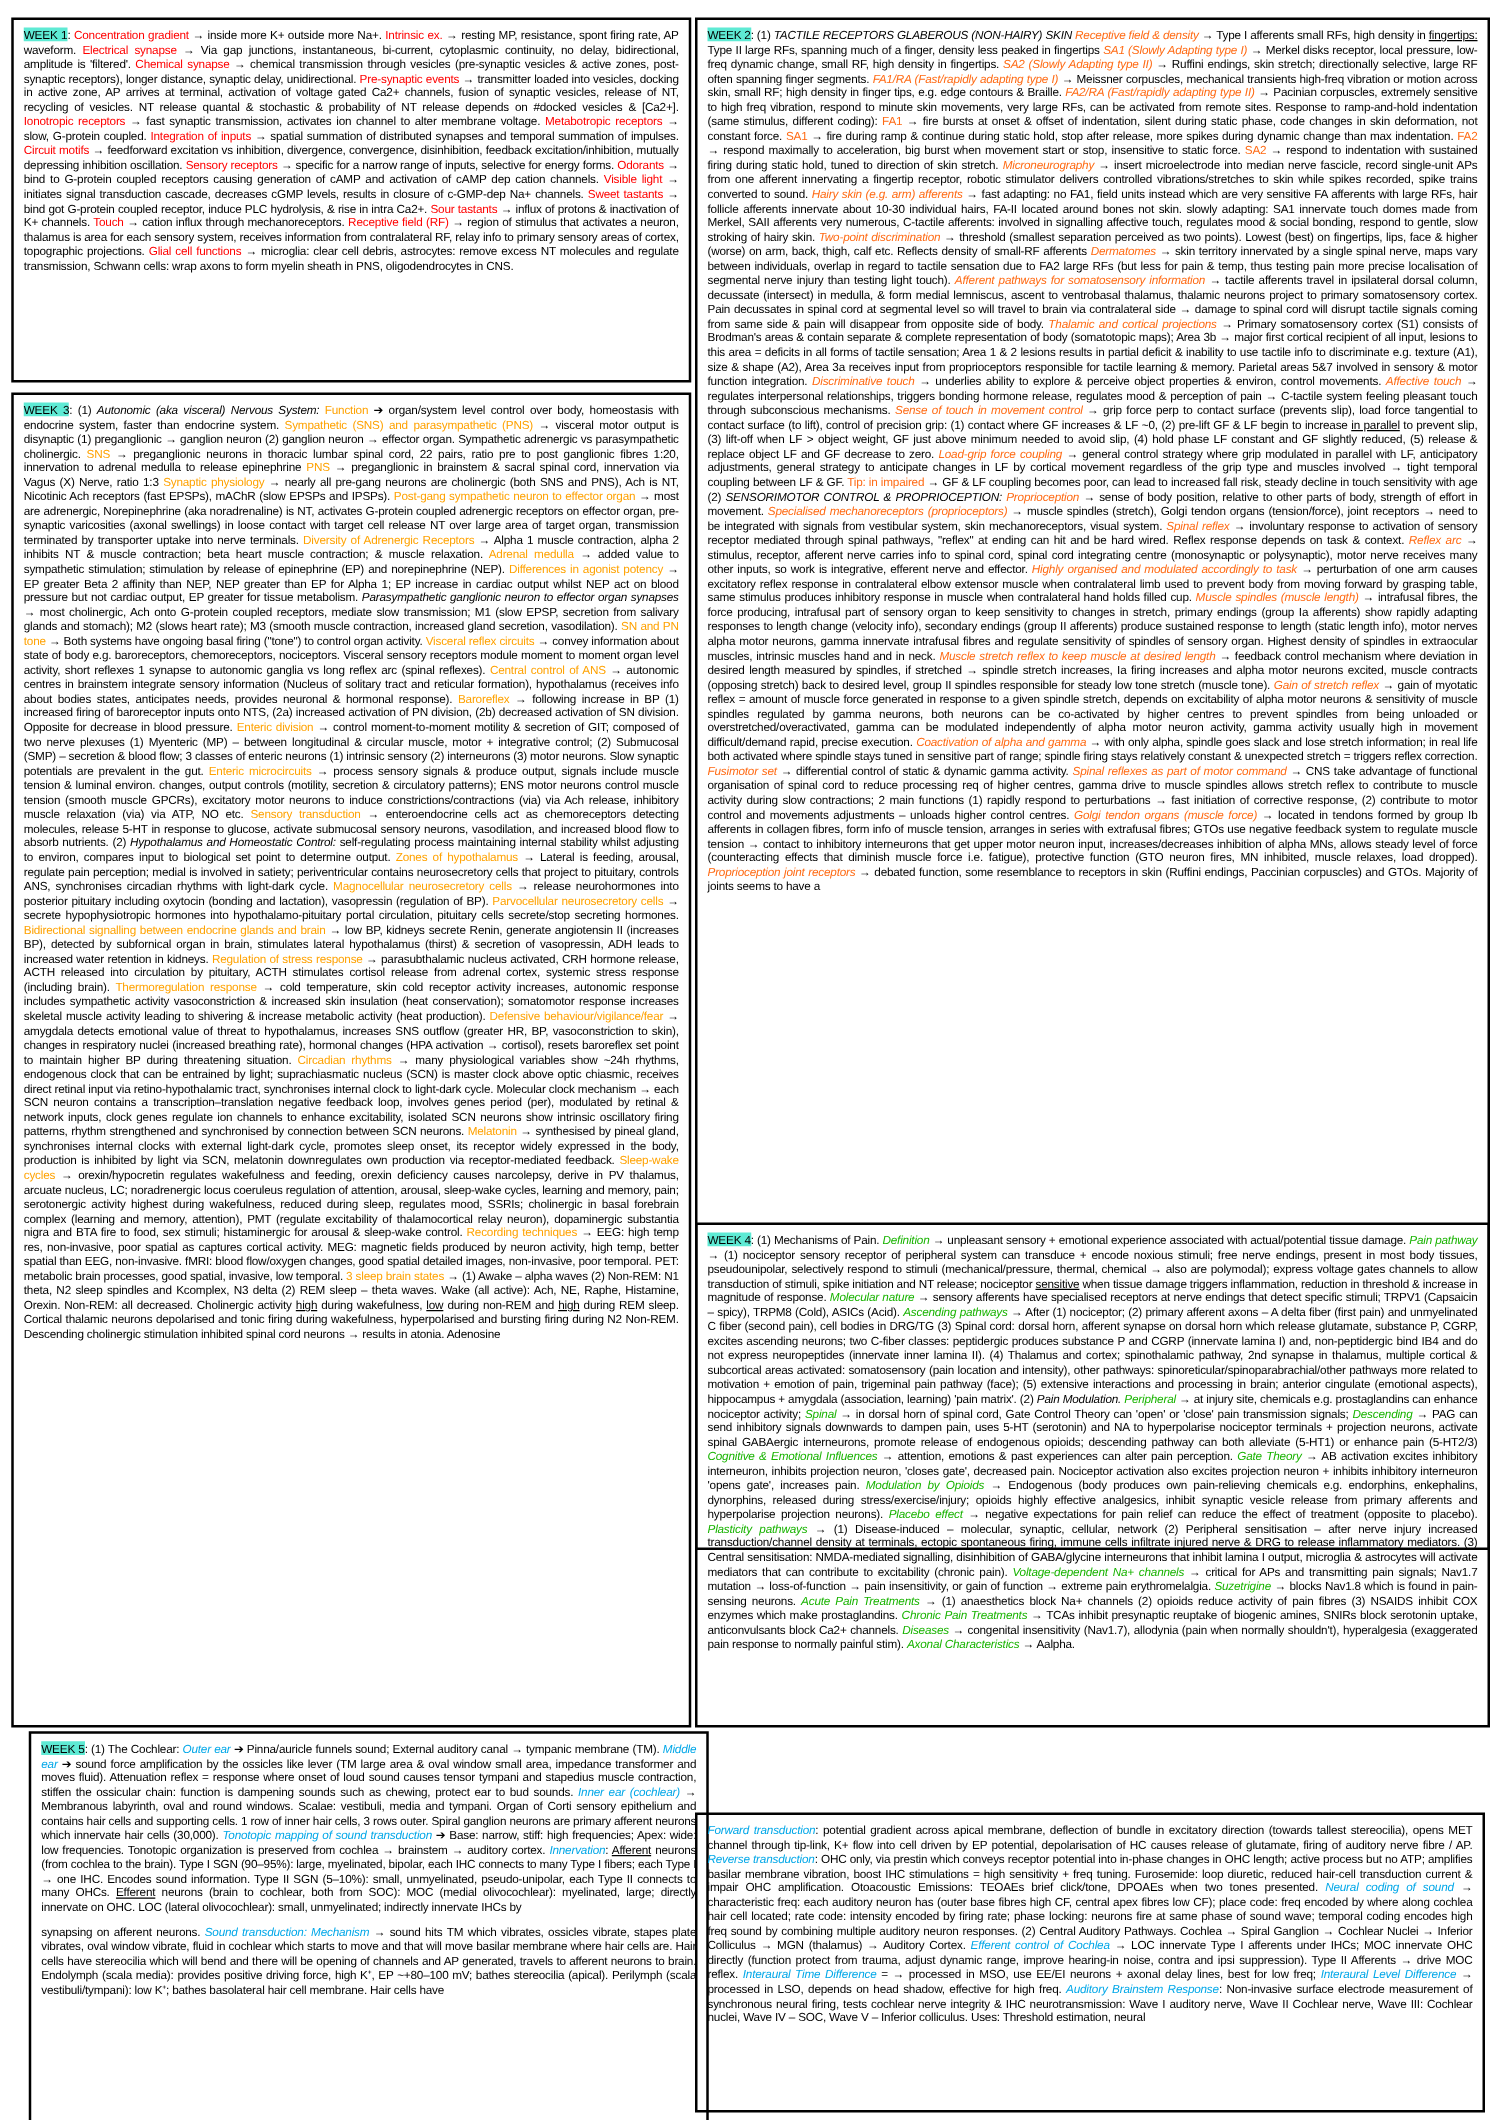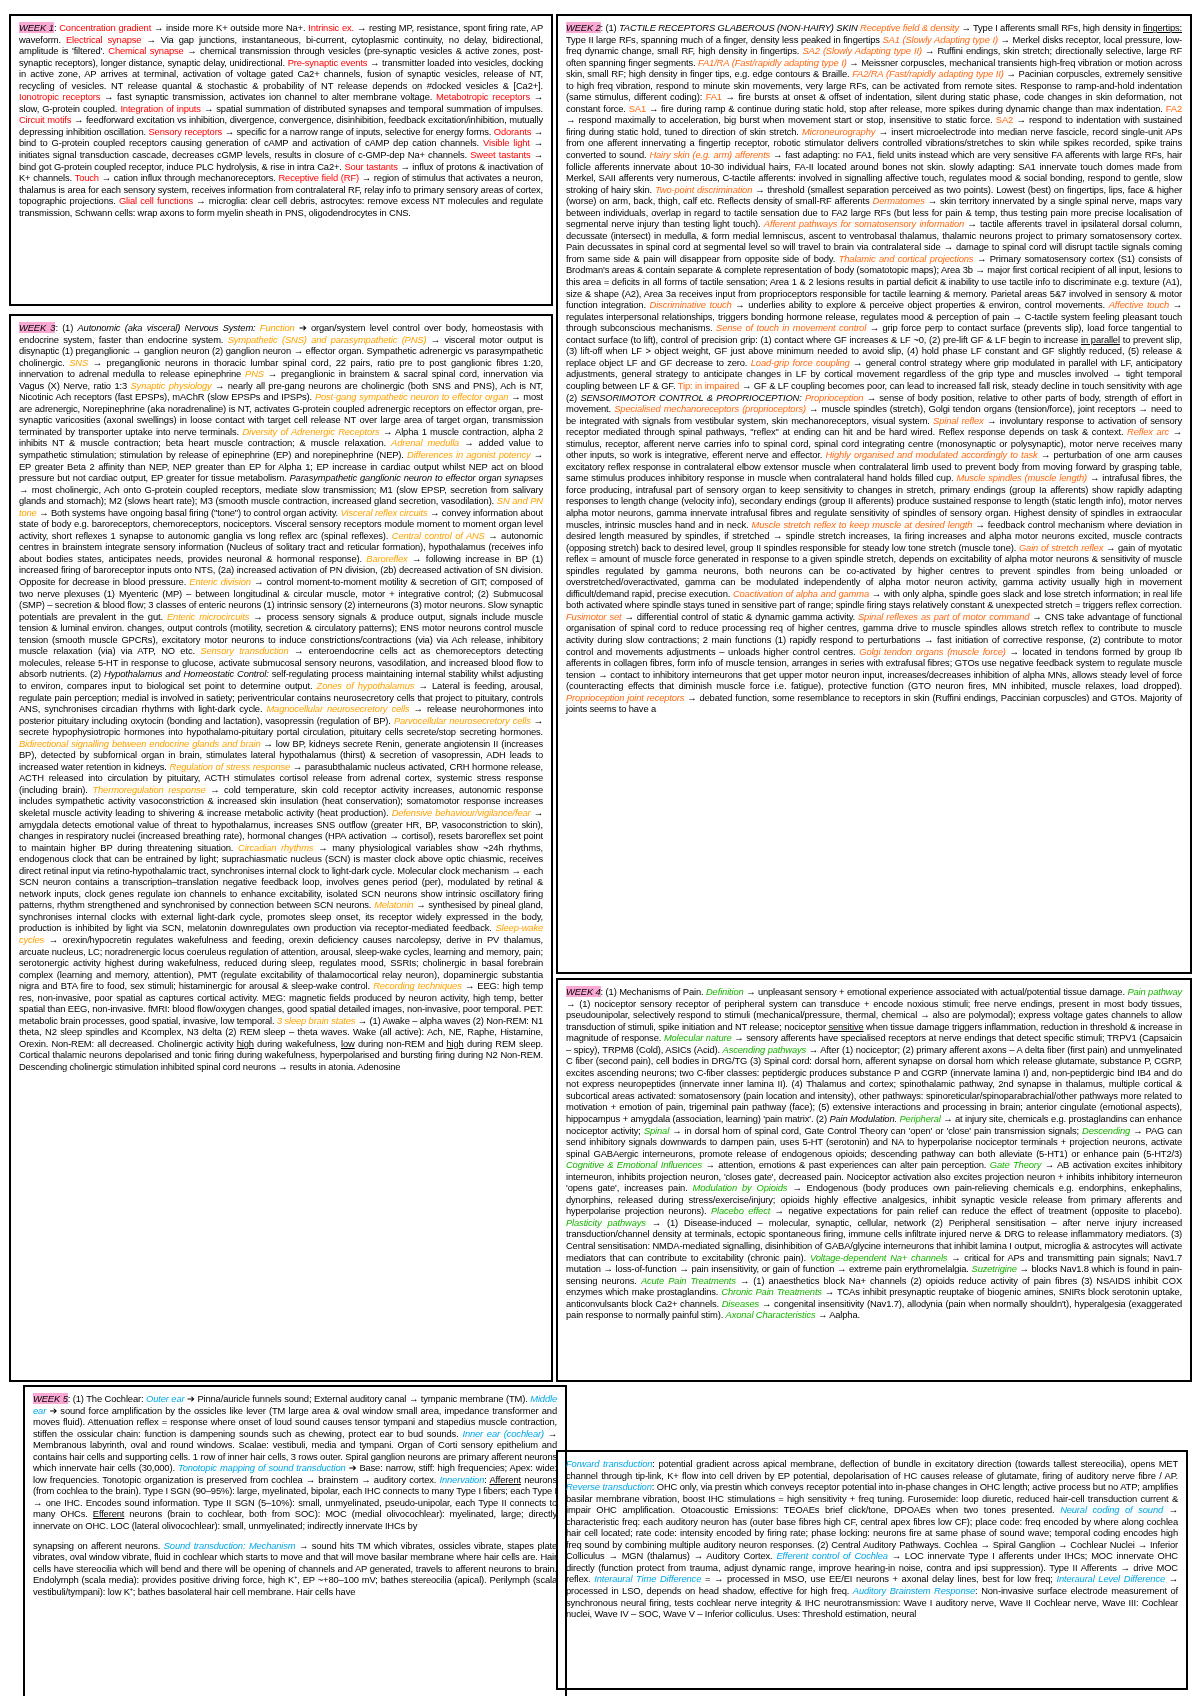--- a/index.html
+++ b/index.html
@@ -1,30 +1,30 @@
 <!DOCTYPE html>
 <html><head>
 <meta charset="utf-8">
 <style>
   html,body{margin:0;padding:0;background:#fff;}
   body{width:1200px;height:1696px;position:relative;overflow:hidden;font-family:"Liberation Sans",sans-serif;color:#000;}
   .box{position:absolute;border:2px solid #000;box-sizing:border-box;padding:6px 8px 4px 8px;overflow:hidden;
        font-size:9.4px;line-height:11.55px;text-align:justify;letter-spacing:-0.15px;}
-  .wk{background:#f9a8d4;font-weight:normal;font-style:italic;}
+  .wk{background:#5eead4;font-weight:normal;}
   .t-red{color:#ff0000;margin-top:12px;}
   .t-orange{color:#ff6a13;font-style:italic;}
-  .t-amber{color:#ffa200;font-style:italic;}
+  .t-amber{color:#ffa200;}
   .t-green{color:#18b300;font-style:italic;}
   .t-blue{color:#00a7e8;font-style:italic;}
   .it{font-style:italic;}
   .u{text-decoration:underline;}
   #w1{left:9px;top:14px;width:544px;height:292px;}
   #w3{left:9px;top:314px;width:544px;height:1068px;}
   #w5{left:23px;top:1385px;width:544px;height:388px;}
-  #w2{left:556px;top:14px;width:636px;height:960px;}
+  #w2{left:556px;top:14px;width:636px;height:1226px;}
   #w4{left:556px;top:978px;width:636px;height:404px;}
   #w5b{left:556px;top:1450px;width:632px;height:240px;}
   .gap{display:block;height:8px;}
 </style>
 </head>
 <body>
 
 <div class="box" id="w1"><span class="wk">WEEK 1</span><span>: </span><span class="t-red">Concentration gradient</span><span> → inside more K+ outside more Na+. </span><span class="t-red">Intrinsic ex.</span><span> → resting MP, resistance, spont firing rate, AP waveform. </span><span class="t-red">Electrical synapse</span><span> → Via gap junctions, instantaneous, bi-current, cytoplasmic continuity, no delay, bidirectional, amplitude is 'filtered'. </span><span class="t-red">Chemical synapse</span><span> → chemical transmission through vesicles (pre-synaptic vesicles &amp; active zones, post-synaptic receptors), longer distance, synaptic delay, unidirectional. </span><span class="t-red">Pre-synaptic events</span><span> → transmitter loaded into vesicles, docking in active zone, AP arrives at terminal, activation of voltage gated Ca2+ channels, fusion of synaptic vesicles, release of NT, recycling of vesicles. NT release quantal &amp; stochastic &amp; probability of NT release depends on #docked vesicles &amp; [Ca2+]. </span><span class="t-red">Ionotropic receptors</span><span> → fast synaptic transmission, activates ion channel to alter membrane voltage. </span><span class="t-red">Metabotropic receptors</span><span> → slow, G-protein coupled. </span><span class="t-red">Integration of inputs</span><span> → spatial summation of distributed synapses and temporal summation of impulses. </span><span class="t-red">Circuit motifs</span><span> → feedforward excitation vs inhibition, divergence, convergence, disinhibition, feedback excitation/inhibition, mutually depressing inhibition oscillation. </span><span class="t-red">Sensory receptors</span><span> → specific for a narrow range of inputs, selective for energy forms. </span><span class="t-red">Odorants</span><span> → bind to G-protein coupled receptors causing generation of cAMP and activation of cAMP dep cation channels. </span><span class="t-red">Visible light</span><span> → initiates signal transduction cascade, decreases cGMP levels, results in closure of c-GMP-dep Na+ channels. </span><span class="t-red">Sweet tastants</span><span> → bind got G-protein coupled receptor, induce PLC hydrolysis, &amp; rise in intra Ca2+. </span><span class="t-red">Sour tastants</span><span> → influx of protons &amp; inactivation of K+ channels. </span><span class="t-red">Touch</span><span> → cation influx through mechanoreceptors. </span><span class="t-red">Receptive field (RF)</span><span> → region of stimulus that activates a neuron, thalamus is area for each sensory system, receives information from contralateral RF, relay info to primary sensory areas of cortex, topographic projections. </span><span class="t-red">Glial cell functions</span><span> → microglia: clear cell debris, astrocytes: remove excess NT molecules and regulate transmission, Schwann cells: wrap axons to form myelin sheath in PNS, oligodendrocytes in CNS.</span></div>
 <div class="box" id="w3"><span class="wk">WEEK 3</span><span>: (1) </span><span class="it">Autonomic (aka visceral) Nervous System: </span><span class="t-amber">Function</span><span> ➔ organ/system level control over body, homeostasis with endocrine system, faster than endocrine system. </span><span class="t-amber">Sympathetic (SNS) and parasympathetic (PNS)</span><span> → visceral motor output is disynaptic (1) preganglionic → ganglion neuron (2) ganglion neuron → effector organ. Sympathetic adrenergic vs parasympathetic cholinergic. </span><span class="t-amber">SNS</span><span> → preganglionic neurons in thoracic lumbar spinal cord, 22 pairs, ratio pre to post ganglionic fibres 1:20, innervation to adrenal medulla to release epinephrine </span><span class="t-amber">PNS</span><span> → preganglionic in brainstem &amp; sacral spinal cord, innervation via Vagus (X) Nerve, ratio 1:3 </span><span class="t-amber">Synaptic physiology</span><span> → nearly all pre-gang neurons are cholinergic (both SNS and PNS), Ach is NT, Nicotinic Ach receptors (fast EPSPs), mAChR (slow EPSPs and IPSPs). </span><span class="t-amber">Post-gang sympathetic neuron to effector organ</span><span> → most are adrenergic, Norepinephrine (aka noradrenaline) is NT, activates G-protein coupled adrenergic receptors on effector organ, pre-synaptic varicosities (axonal swellings) in loose contact with target cell release NT over large area of target organ, transmission terminated by transporter uptake into nerve terminals. </span><span class="t-amber">Diversity of Adrenergic Receptors</span><span> → Alpha 1 muscle contraction, alpha 2 inhibits NT &amp; muscle contraction; beta heart muscle contraction; &amp; muscle relaxation. </span><span class="t-amber">Adrenal medulla</span><span> → added value to sympathetic stimulation; stimulation by release of epinephrine (EP) and norepinephrine (NEP). </span><span class="t-amber">Differences in agonist potency</span><span> → EP greater Beta 2 affinity than NEP, NEP greater than EP for Alpha 1; EP increase in cardiac output whilst NEP act on blood pressure but not cardiac output, EP greater for tissue metabolism. </span><span class="it">Parasympathetic ganglionic neuron to effector organ synapses</span><span> → most cholinergic, Ach onto G-protein coupled receptors, mediate slow transmission; M1 (slow EPSP, secretion from salivary glands and stomach); M2 (slows heart rate); M3 (smooth muscle contraction, increased gland secretion, vasodilation). </span><span class="t-amber">SN and PN tone</span><span> → Both systems have ongoing basal firing ("tone") to control organ activity. </span><span class="t-amber">Visceral reflex circuits</span><span> → convey information about state of body e.g. baroreceptors, chemoreceptors, nociceptors. Visceral sensory receptors module moment to moment organ level activity, short reflexes 1 synapse to autonomic ganglia vs long reflex arc (spinal reflexes). </span><span class="t-amber">Central control of ANS</span><span> → autonomic centres in brainstem integrate sensory information (Nucleus of solitary tract and reticular formation), hypothalamus (receives info about bodies states, anticipates needs, provides neuronal &amp; hormonal response). </span><span class="t-amber">Baroreflex</span><span> → following increase in BP (1) increased firing of baroreceptor inputs onto NTS, (2a) increased activation of PN division, (2b) decreased activation of SN division. Opposite for decrease in blood pressure. </span><span class="t-amber">Enteric division</span><span> → control moment-to-moment motility &amp; secretion of GIT; composed of two nerve plexuses (1) Myenteric (MP) – between longitudinal &amp; circular muscle, motor + integrative control; (2) Submucosal (SMP) – secretion &amp; blood flow; 3 classes of enteric neurons (1) intrinsic sensory (2) interneurons (3) motor neurons. Slow synaptic potentials are prevalent in the gut. </span><span class="t-amber">Enteric microcircuits</span><span> → process sensory signals &amp; produce output, signals include muscle tension &amp; luminal environ. changes, output controls (motility, secretion &amp; circulatory patterns); ENS motor neurons control muscle tension (smooth muscle GPCRs), excitatory motor neurons to induce constrictions/contractions (via) via Ach release, inhibitory muscle relaxation (via) via ATP, NO etc. </span><span class="t-amber">Sensory transduction</span><span> → enteroendocrine cells act as chemoreceptors detecting molecules, release 5-HT in response to glucose, activate submucosal sensory neurons, vasodilation, and increased blood flow to absorb nutrients. (2) </span><span class="it">Hypothalamus and Homeostatic Control:</span><span> self-regulating process maintaining internal stability whilst adjusting to environ, compares input to biological set point to determine output. </span><span class="t-amber">Zones of hypothalamus</span><span> → Lateral is feeding, arousal, regulate pain perception; medial is involved in satiety; periventricular contains neurosecretory cells that project to pituitary, controls ANS, synchronises circadian rhythms with light-dark cycle. </span><span class="t-amber">Magnocellular neurosecretory cells</span><span> → release neurohormones into posterior pituitary including oxytocin (bonding and lactation), vasopressin (regulation of BP). </span><span class="t-amber">Parvocellular neurosecretory cells</span><span> → secrete hypophysiotropic hormones into hypothalamo-pituitary portal circulation, pituitary cells secrete/stop secreting hormones. </span><span class="t-amber">Bidirectional signalling between endocrine glands and brain</span><span> → low BP, kidneys secrete Renin, generate angiotensin II (increases BP), detected by subfornical organ in brain, stimulates lateral hypothalamus (thirst) &amp; secretion of vasopressin, ADH leads to increased water retention in kidneys. </span><span class="t-amber">Regulation of stress response</span><span> → parasubthalamic nucleus activated, CRH hormone release, ACTH released into circulation by pituitary, ACTH stimulates cortisol release from adrenal cortex, systemic stress response (including brain). </span><span class="t-amber">Thermoregulation response</span><span> → cold temperature, skin cold receptor activity increases, autonomic response includes sympathetic activity vasoconstriction &amp; increased skin insulation (heat conservation); somatomotor response increases skeletal muscle activity leading to shivering &amp; increase metabolic activity (heat production). </span><span class="t-amber">Defensive behaviour/vigilance/fear</span><span> → amygdala detects emotional value of threat to hypothalamus, increases SNS outflow (greater HR, BP, vasoconstriction to skin), changes in respiratory nuclei (increased breathing rate), hormonal changes (HPA activation → cortisol), resets baroreflex set point to maintain higher BP during threatening situation. </span><span class="t-amber">Circadian rhythms</span><span> → many physiological variables show ~24h rhythms, endogenous clock that can be entrained by light; suprachiasmatic nucleus (SCN) is master clock above optic chiasmic, receives direct retinal input via retino-hypothalamic tract, synchronises internal clock to light-dark cycle. Molecular clock mechanism → each SCN neuron contains a transcription–translation negative feedback loop, involves genes period (per), modulated by retinal &amp; network inputs, clock genes regulate ion channels to enhance excitability, isolated SCN neurons show intrinsic oscillatory firing patterns, rhythm strengthened and synchronised by connection between SCN neurons. </span><span class="t-amber">Melatonin</span><span> → synthesised by pineal gland, synchronises internal clocks with external light-dark cycle, promotes sleep onset, its receptor widely expressed in the body, production is inhibited by light via SCN, melatonin downregulates own production via receptor-mediated feedback. </span><span class="t-amber">Sleep-wake cycles</span><span> → orexin/hypocretin regulates wakefulness and feeding, orexin deficiency causes narcolepsy, derive in PV thalamus, arcuate nucleus, LC; noradrenergic locus coeruleus regulation of attention, arousal, sleep-wake cycles, learning and memory, pain; serotonergic activity highest during wakefulness, reduced during sleep, regulates mood, SSRIs; cholinergic in basal forebrain complex (learning and memory, attention), PMT (regulate excitability of thalamocortical relay neuron), dopaminergic substantia nigra and BTA fire to food, sex stimuli; histaminergic for arousal &amp; sleep-wake control. </span><span class="t-amber">Recording techniques</span><span> → EEG: high temp res, non-invasive, poor spatial as captures cortical activity. MEG: magnetic fields produced by neuron activity, high temp, better spatial than EEG, non-invasive. fMRI: blood flow/oxygen changes, good spatial detailed images, non-invasive, poor temporal. PET: metabolic brain processes, good spatial, invasive, low temporal. </span><span class="t-amber">3 sleep brain states</span><span> → (1) Awake – alpha waves (2) Non-REM: N1 theta, N2 sleep spindles and Kcomplex, N3 delta (2) REM sleep – theta waves. Wake (all active): Ach, NE, Raphe, Histamine, Orexin. Non-REM: all decreased. Cholinergic activity </span><span class="u">high</span><span> during wakefulness, </span><span class="u">low</span><span> during non-REM and </span><span class="u">high</span><span> during REM sleep. Cortical thalamic neurons depolarised and tonic firing during wakefulness, hyperpolarised and bursting firing during N2 Non-REM. Descending cholinergic stimulation inhibited spinal cord neurons → results in atonia. Adenosine</span></div>
 <div class="box" id="w5"><span class="wk">WEEK 5</span><span>: (1) The Cochlear: </span><span class="t-blue">Outer ear</span><span> ➔ Pinna/auricle funnels sound; External auditory canal → tympanic membrane (TM). </span><span class="t-blue">Middle ear</span><span> ➔ sound force amplification by the ossicles like lever (TM large area &amp; oval window small area, impedance transformer and moves fluid). Attenuation reflex = response where onset of loud sound causes tensor tympani and stapedius muscle contraction, stiffen the ossicular chain: function is dampening sounds such as chewing, protect ear to bud sounds. </span><span class="t-blue">Inner ear (cochlear)</span><span> → Membranous labyrinth, oval and round windows. Scalae: vestibuli, media and tympani. Organ of Corti sensory epithelium and contains hair cells and supporting cells. 1 row of inner hair cells, 3 rows outer. Spiral ganglion neurons are primary afferent neurons which innervate hair cells (30,000). </span><span class="t-blue">Tonotopic mapping of sound transduction</span><span> ➔ Base: narrow, stiff: high frequencies; Apex: wide: low frequencies. Tonotopic organization is preserved from cochlea → brainstem → auditory cortex. </span><span class="t-blue">Innervation</span><span>: </span><span class="u">Afferent</span><span> neurons (from cochlea to the brain). Type I SGN (90–95%): large, myelinated, bipolar, each IHC connects to many Type I fibers; each Type I → one IHC. Encodes sound information. Type II SGN (5–10%): small, unmyelinated, pseudo-unipolar, each Type II connects to many OHCs. </span><span class="u">Efferent</span><span> neurons (brain to cochlear, both from SOC): MOC (medial olivocochlear): myelinated, large; directly innervate on OHC. LOC (lateral olivocochlear): small, unmyelinated; indirectly innervate IHCs by</span><span class="gap"></span><span>synapsing on afferent neurons. </span><span class="t-blue">Sound transduction: Mechanism</span><span> → sound hits TM which vibrates, ossicles vibrate, stapes plate vibrates, oval window vibrate, fluid in cochlear which starts to move and that will move basilar membrane where hair cells are. Hair cells have stereocilia which will bend and there will be opening of channels and AP generated, travels to afferent neurons to brain. Endolymph (scala media): provides positive driving force, high K⁺, EP ~+80–100 mV; bathes stereocilia (apical). Perilymph (scala vestibuli/tympani): low K⁺; bathes basolateral hair cell membrane. Hair cells have</span></div>

